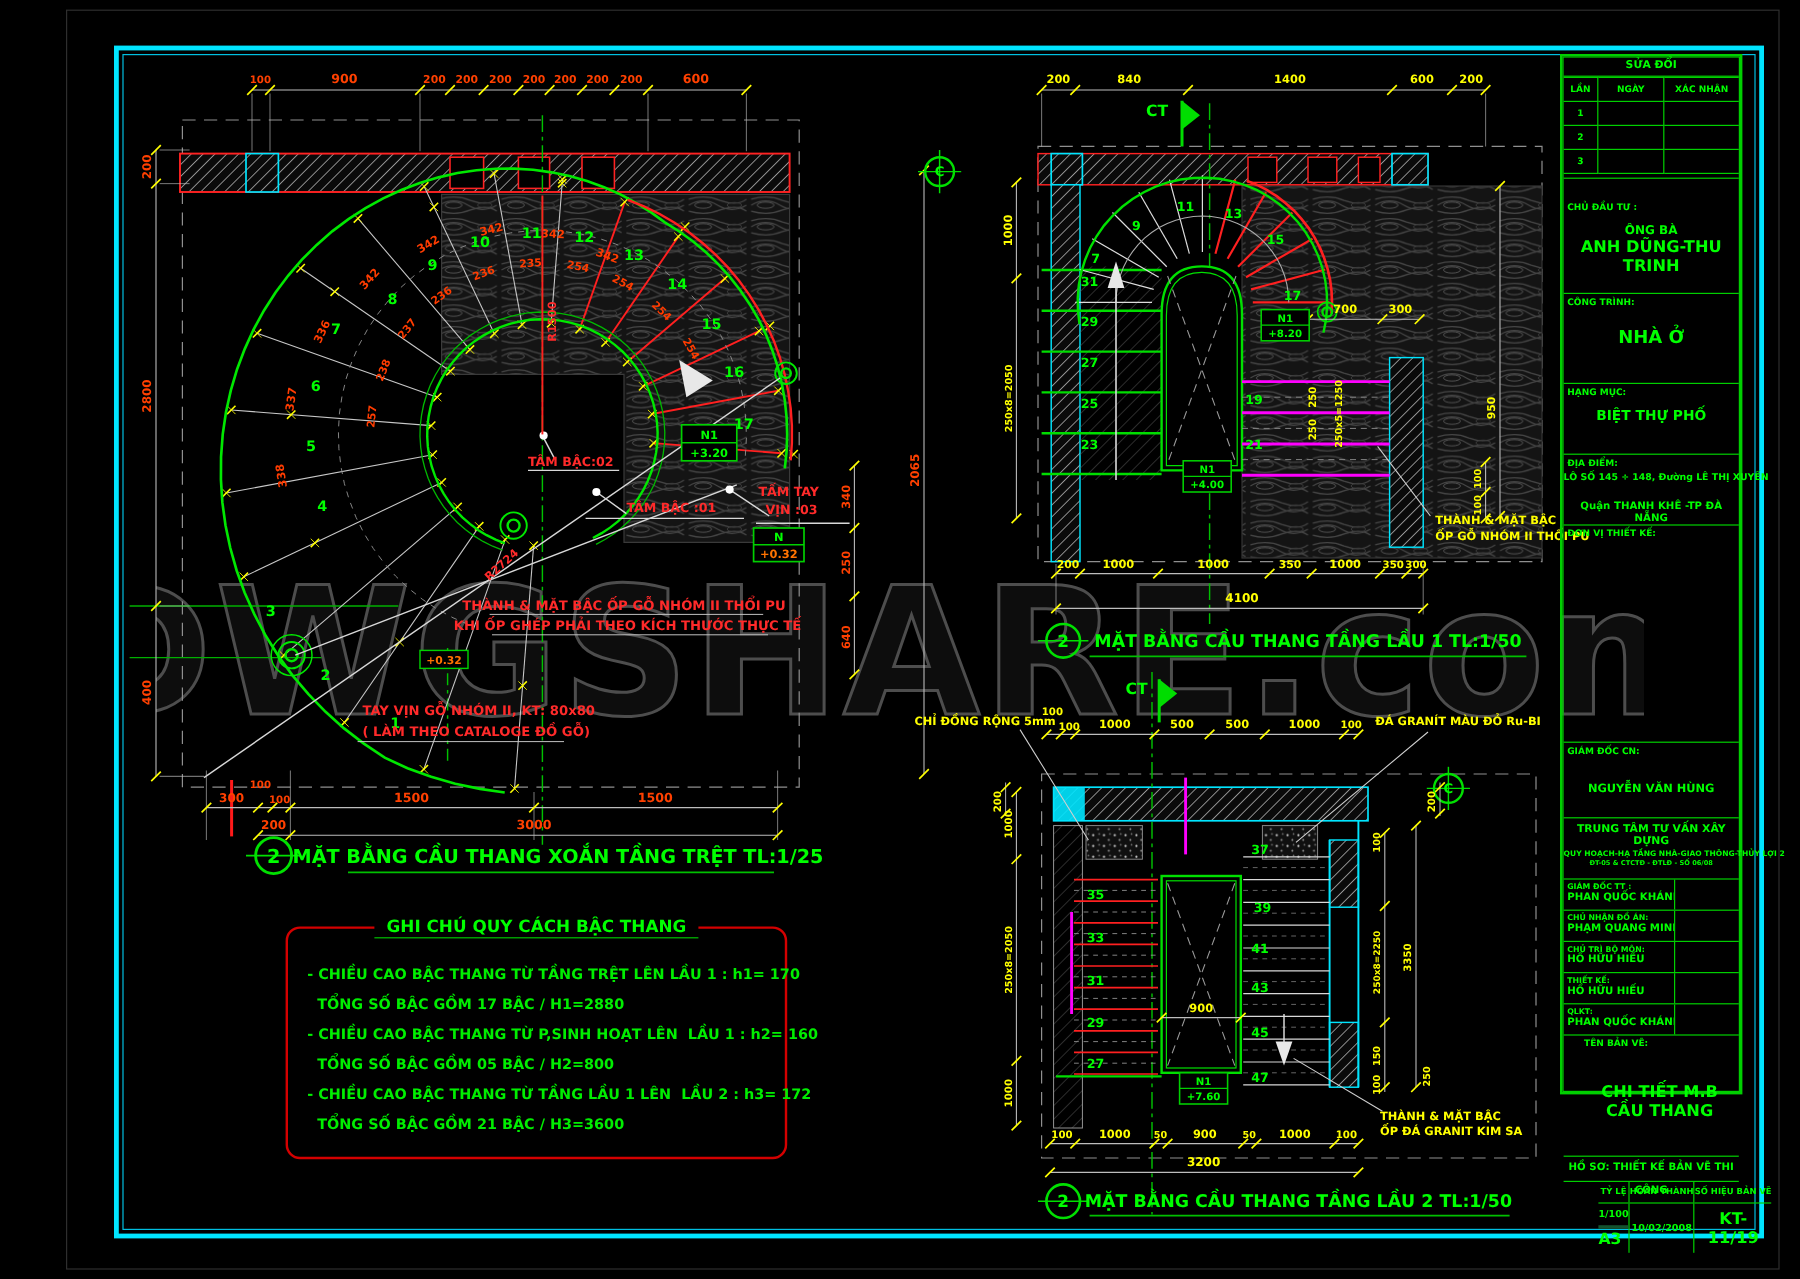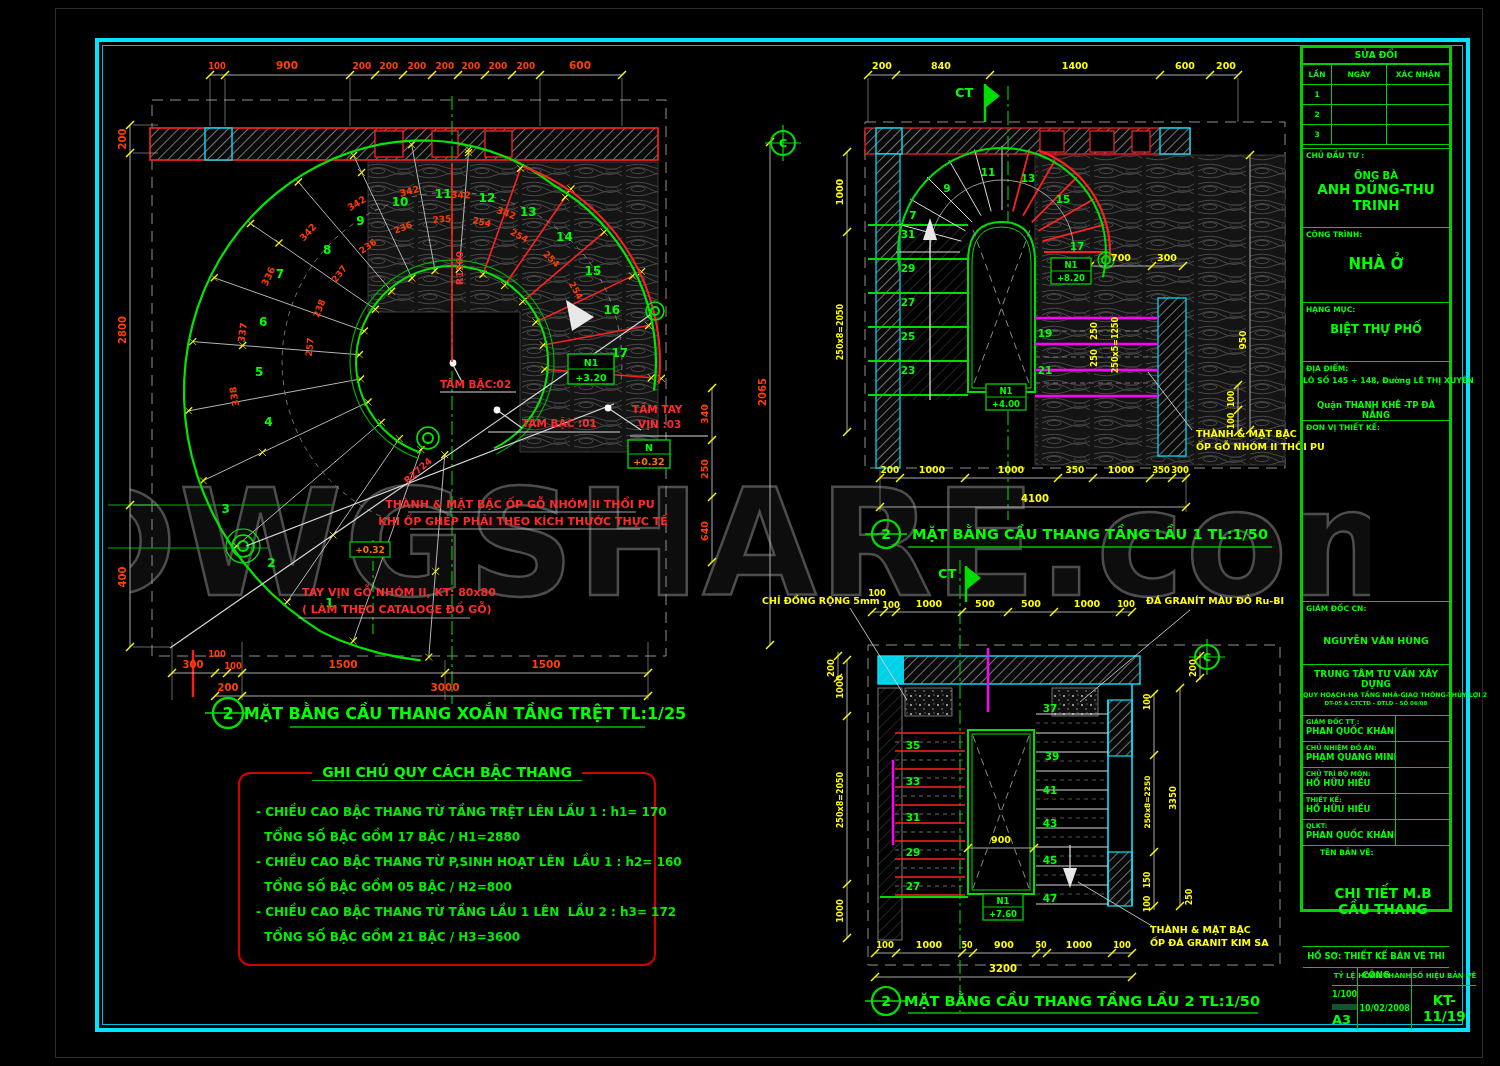--- a/index.html
+++ b/index.html
@@ -850,21 +850,21 @@
                 <td></td>
               </tr>
           <tr>
                 <td>3</td>
                 <td></td>
                 <td></td>
               </tr>
         </tbody>
           </table>
       </div>
-      <div class="sec" style="height:78px;">
+      <div class="sec" style="height:78px;margin-top:17px;">
         <div class="lbl">CHỦ ĐẦU TƯ :</div>
         <div class="ctr" style="font-size:10px;margin-top:10px;">ÔNG BÀ</div>
         <div class="ctr" style="font-size:13.5px;">ANH DŨNG-THU TRINH</div>
       </div>
       <div class="sec" style="height:74px;">
         <div class="lbl">CÔNG TRÌNH:</div>
         <div class="ctr" style="font-size:15px;margin-top:16px;">NHÀ Ở</div>
       </div>
       <div class="sec" style="height:58px;">
         <div class="lbl">HẠNG MỤC:</div>
@@ -890,21 +890,21 @@
       <div style="height:130px;border-bottom:1px solid #00d000;">
         <div class="srow">
           <div class="lc">
               <div class="lbl" style="font-size:6.5px;">GIÁM ĐỐC TT :</div>
             <div class="nm">PHAN QUỐC KHÁNH</div>
             </div>
             <div></div>
         </div>
         <div class="srow">
           <div class="lc">
-              <div class="lbl" style="font-size:6.5px;">CHỦ NHIỆM ĐỒ ÁN:</div>
+              <div class="lbl" style="font-size:6.5px;">CHỦ NHẬN ĐỒ ÁN:</div>
             <div class="nm">PHẠM QUANG MINH</div>
             </div>
             <div></div>
         </div>
         <div class="srow">
           <div class="lc">
               <div class="lbl" style="font-size:6.5px;">CHỦ TRÌ BỘ MÔN:</div>
             <div class="nm">HỒ HỮU HIẾU</div>
             </div>
             <div></div>
@@ -928,21 +928,21 @@
         <div class="lbl">TÊN BẢN VẼ:</div>
         <div class="ctr" style="font-size:13.5px;margin-top:28px;">CHI TIẾT M.B CẦU THANG</div>
       </div>
       <div class="sec" style="height:20px;">
         <div class="ctr" style="font-size:8.5px;line-height:19px;">HỒ SƠ: THIẾT KẾ BẢN VẼ THI CÔNG</div>
       </div>
       <div style="flex:1;">
         <div class="ft">
           <div class="c1">
             <div class="fh">TỶ LỆ</div>
-            <div style="font-size:8px;text-align:center;border-bottom:6px solid #14532d;height:18px;line-height:18px;">1/100</div>
+            <div style="font-size:8px;text-align:center;border-bottom:3px solid #14532d;height:18px;line-height:18px;">1/100</div>
             <div style="font-size:13px;text-align:left;flex:1;line-height:20px;">A3</div>
           </div>
           <div class="c2">
             <div class="fh">HOÀN THÀNH</div>
             <div style="font-size:8px;text-align:center;flex:1;display:flex;align-items:center;justify-content:center;">10/02/2008</div>
           </div>
           <div class="c3">
             <div class="fh">SỐ HIỆU BẢN VẼ</div>
             <div style="font-size:13.5px;text-align:center;flex:1;display:flex;align-items:center;justify-content:center;">KT-11/19</div>
           </div>

